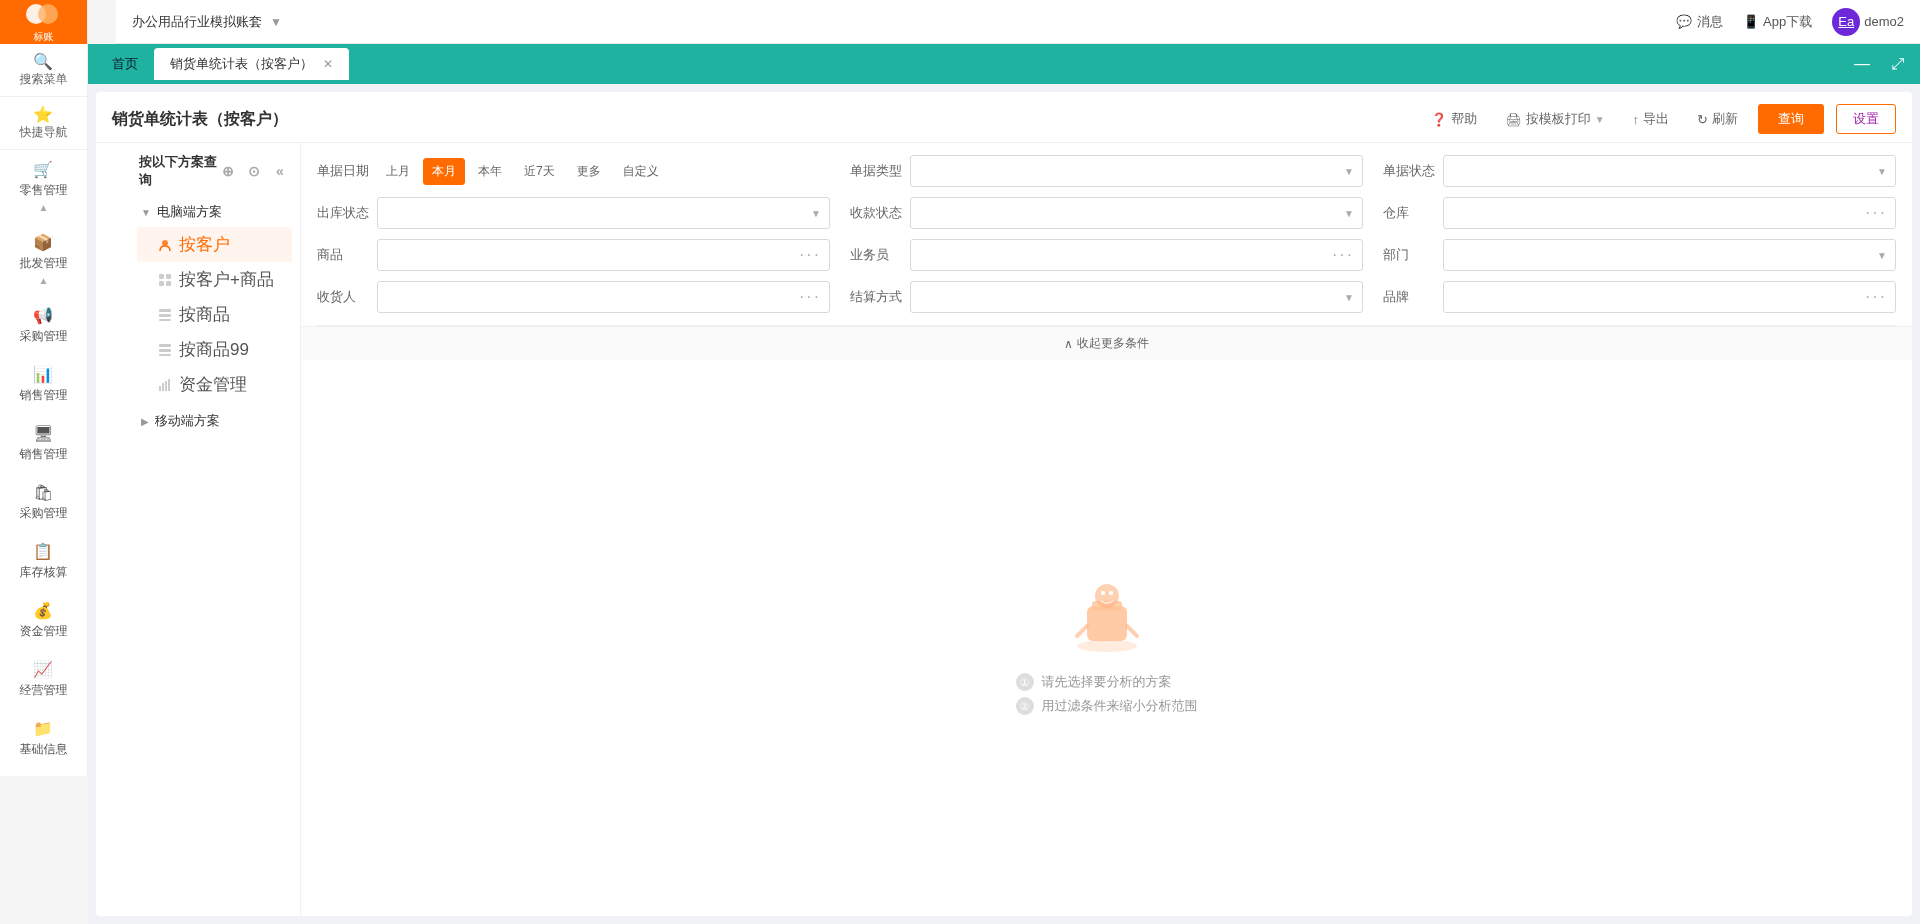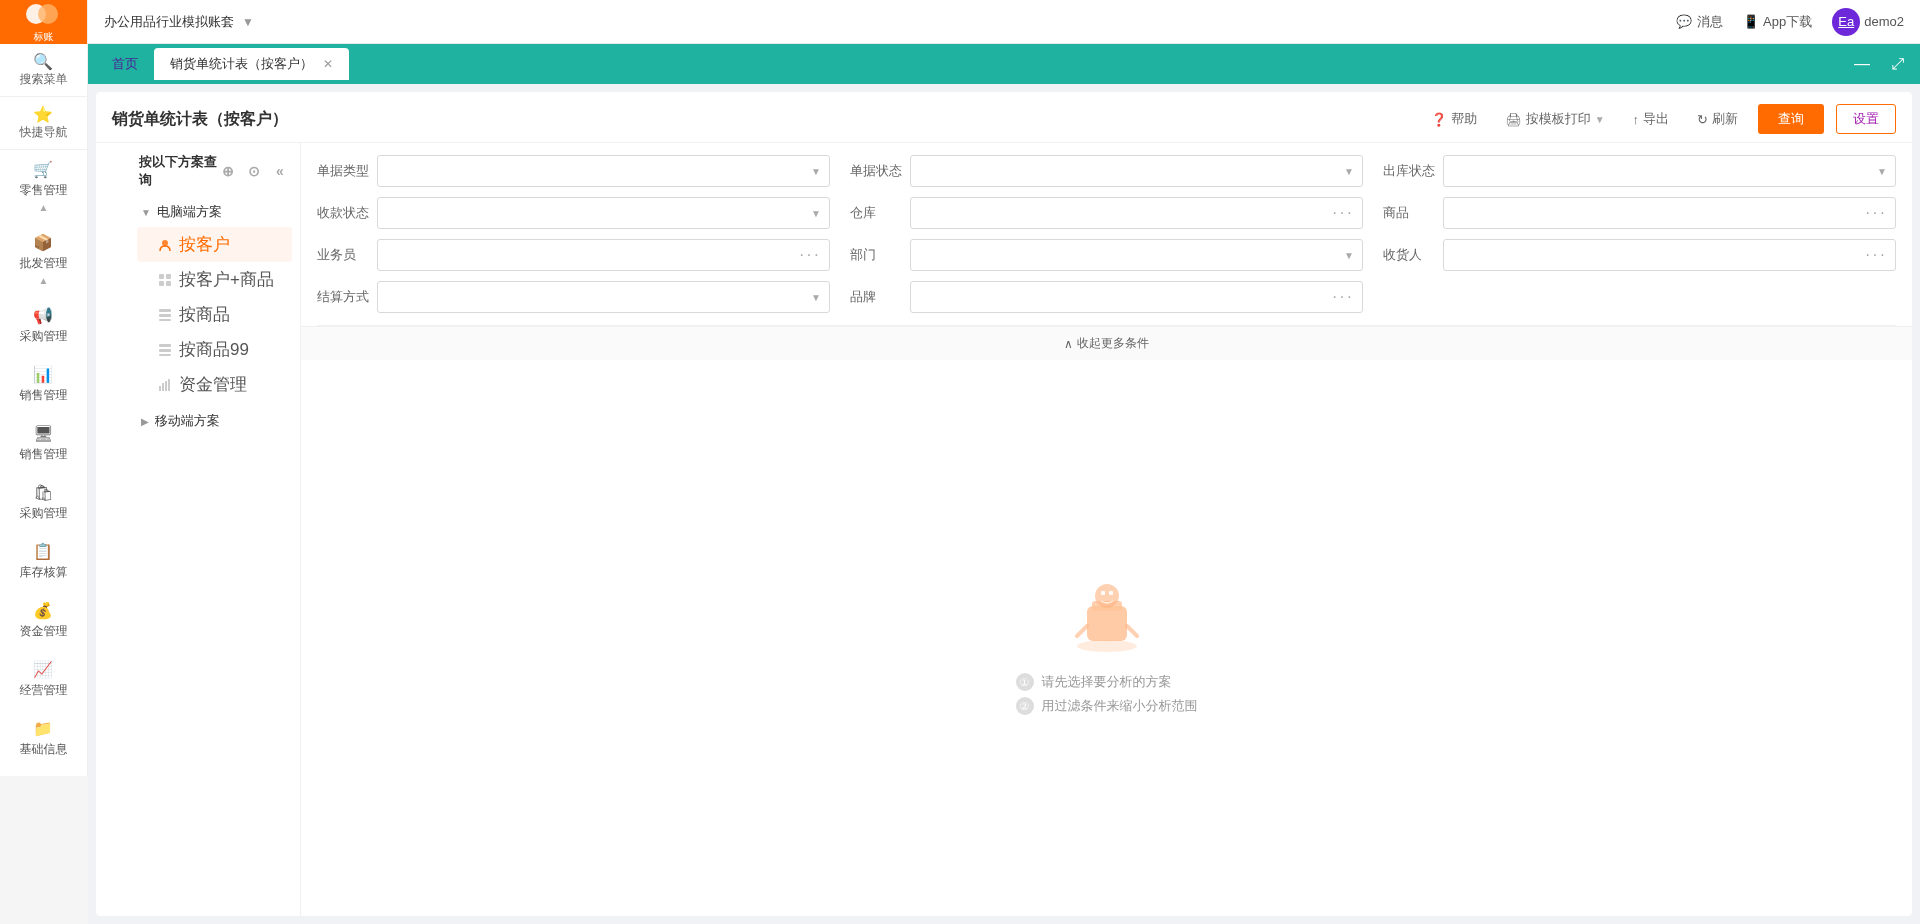--- a/index.html
+++ b/index.html
@@ -74,20 +74,21 @@
 
     
     .top-header {
       height: 44px;
       background: #fff;
       border-bottom: 1px solid #e8e8e8;
       display: flex;
       align-items: center;
       justify-content: space-between;
       padding: 0 16px;
+      margin-left: 28px;
     }
     .header-left {
       display: flex;
       align-items: center;
       gap: 8px;
     }
     .header-title {
       font-size: 13px;
       color: #333;
     }
@@ -137,21 +138,21 @@
       display: flex;
       align-items: center;
       gap: 6px;
       cursor: pointer;
       font-size: 13px;
       border-radius: 4px 4px 0 0;
       color: rgba(255,255,255,0.85);
     }
     .tab-item.home {
       background: transparent;
-      color: #4c1d95;
+      color: #0f172a;
     }
     .tab-item.active {
       background: #fff;
       color: #333;
     }
     .tab-close {
       font-size: 12px;
       color: #999;
       cursor: pointer;
       margin-left: 4px;
@@ -670,20 +671,31 @@
               <span class="scheme-group-arrow">▶</span>
               <span>移动端方案</span>
             </div>
           </div>
         </div>
 
         <div class="filter-area">
           <div class="filter-grid">
 
             <div class="filter-row">
+              <span class="filter-label">单据日期</span>
+              <div class="date-filter-row">
+                <div class="date-tab">上月</div>
+                <div class="date-tab active">本月</div>
+                <div class="date-tab">本年</div>
+                <div class="date-tab">近7天</div>
+                <div class="date-tab">更多</div>
+                <div class="date-tab">自定义</div>
+              </div>
+            </div>
+            <div class="filter-row">
               <span class="filter-label">单据类型</span>
               <div class="filter-input">
                 <span class="placeholder"></span>
                 <span class="arrow">▼</span>
               </div>
             </div>
             <div class="filter-row">
               <span class="filter-label">单据状态</span>
               <div class="filter-input">
                 <span class="placeholder"></span>

